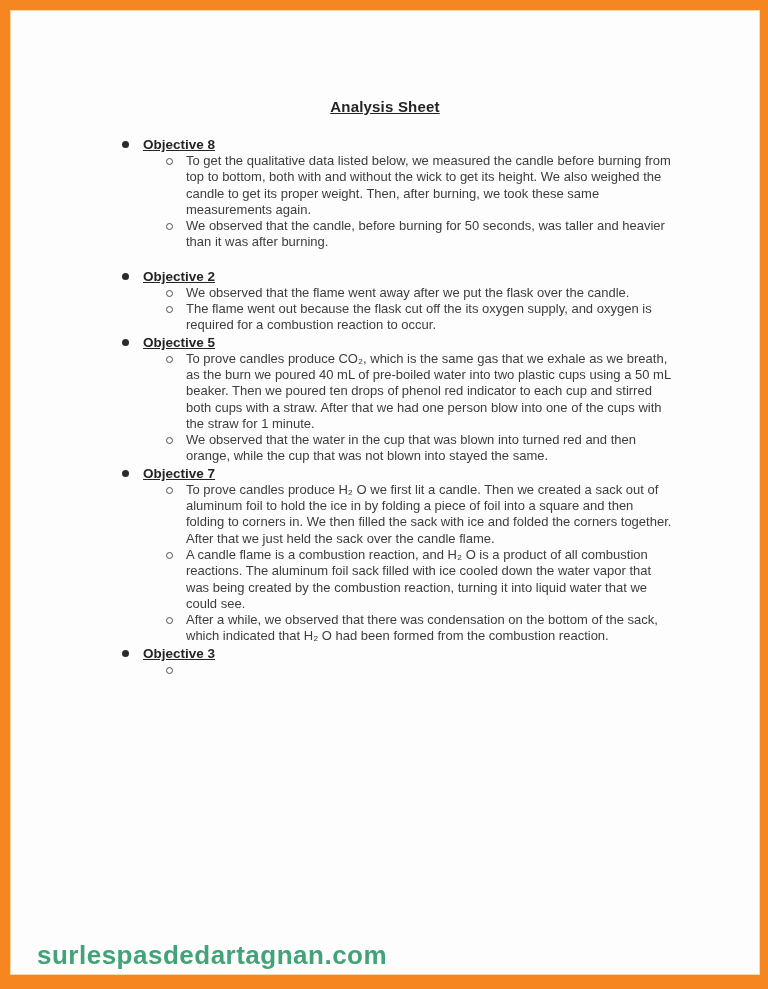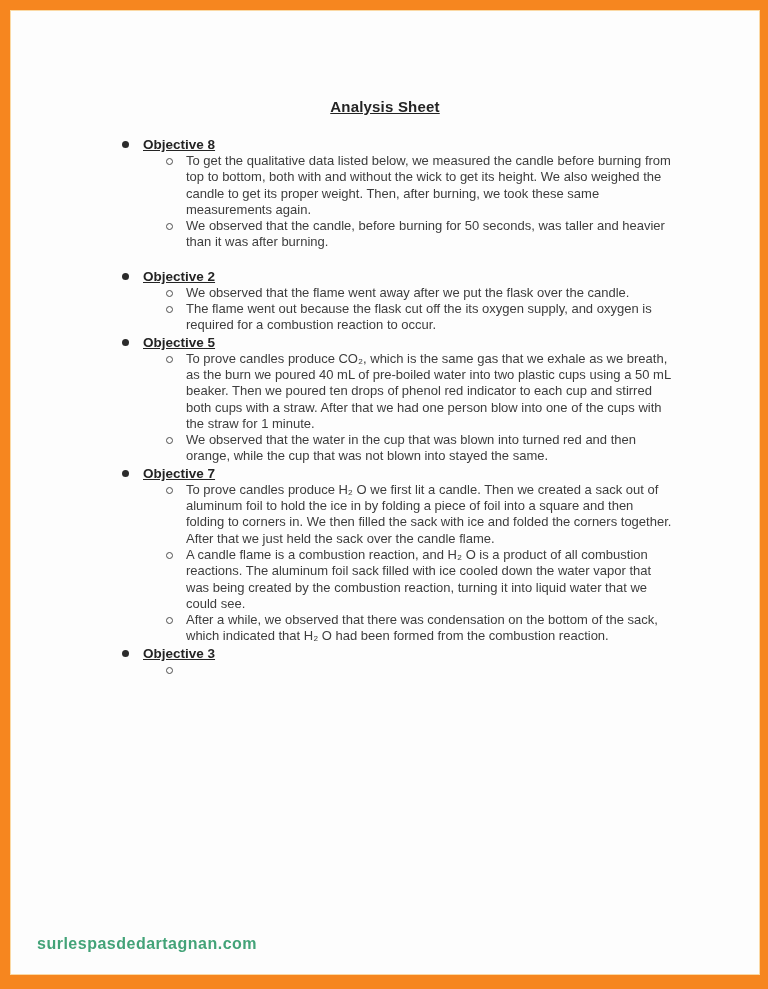--- a/index.html
+++ b/index.html
@@ -73,22 +73,22 @@
   .item p {
     margin: 0;
     width: 488px;
     font-size: 13px;
     line-height: 16.3px;
     color: var(--text-dark);
     min-height: 16px;
   }
   .watermark {
     position: absolute;
-    left: 26px; bottom: 21px;
-    font-size: 16px;
+    left: 26px; bottom: 3px;
+    font-size: 26px;
     font-weight: bold;
     letter-spacing: 0.5px;
     color: var(--watermark-green);
   }
 </style>
 </head>
 <body>
 
 <div class="page">
 

